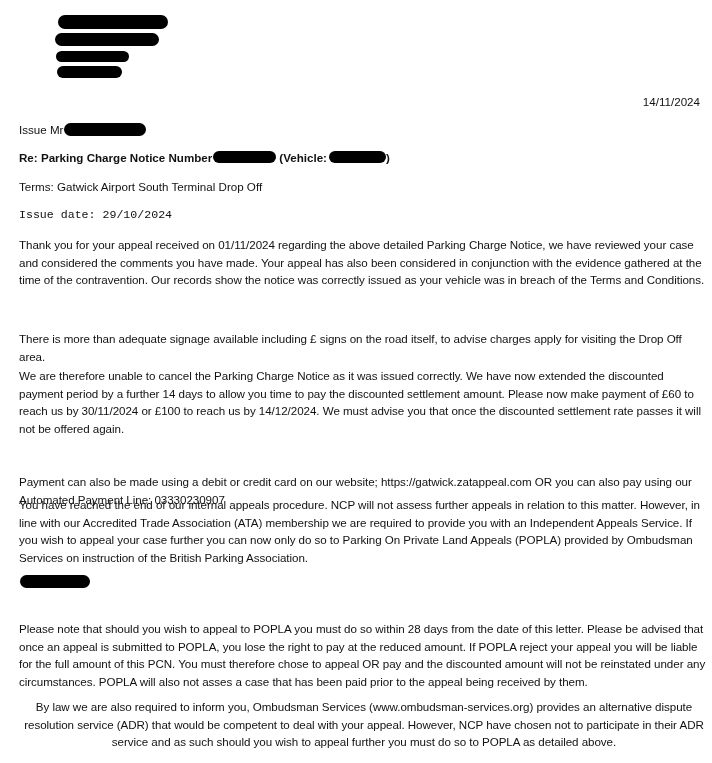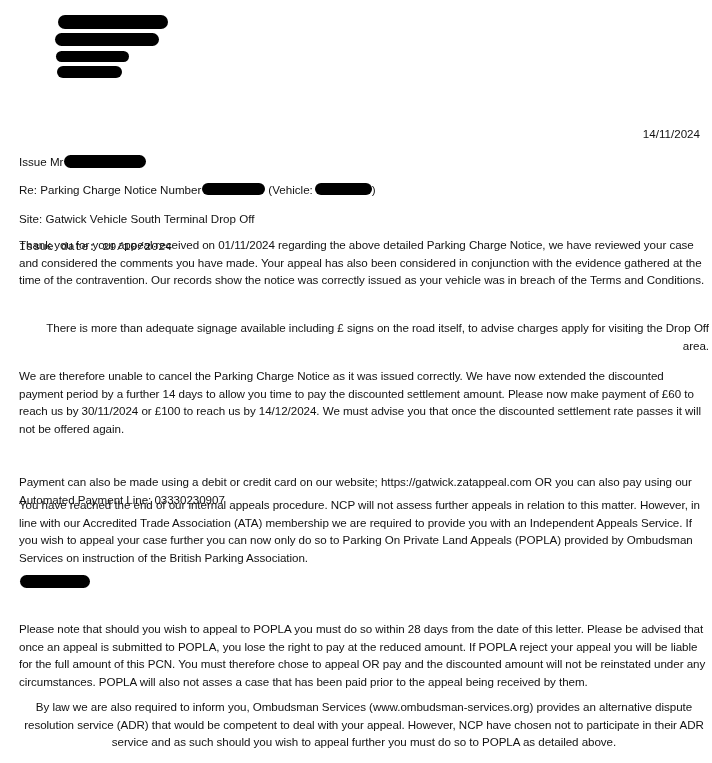--- a/index.html
+++ b/index.html
@@ -4,26 +4,26 @@
 <style>
   html, body { margin: 0; padding: 0; background: #ffffff; }
   body {
     width: 712px; height: 763px; position: relative; overflow: hidden;
     font-family: "Liberation Sans", sans-serif; color: #111111;
     font-size: 11.6px; line-height: 17.5px;
   }
   .redact {
     position: absolute; background: #000; border-radius: 9px;
   }
-  .abs { position: absolute; white-space: nowrap; margin-top: 32px; }
+  .abs { position: absolute; white-space: nowrap; }
   .para {
     position: absolute; left: 19px; width: 690px; margin: 0;
     letter-spacing: -0.05px;
   }
-  .bold { font-weight: normal; }
+  .bold { font-weight: bold; }
   .inline-redact {
     display: inline-block; background: #000; border-radius: 8px;
     vertical-align: middle; margin-top: -3px;
   }
 </style>
 </head>
 <body>
 
 <div>
   <div class="redact" style="left:58px;top:15px;width:110px;height:14px;"></div>
@@ -35,26 +35,26 @@
 <div class="abs" style="right:12px;top:93px;">14/11/2024</div>
 
 <div class="abs" style="left:19px;top:121px;">
   <span>Issue Mr</span><span class="inline-redact" style="width:82px;height:13px;margin-left:1px;"></span>
 </div>
 
 <div class="abs bold" style="left:19px;top:149px;">
   <span>Re: Parking Charge Notice Number</span><span class="inline-redact" style="width:63px;height:12px;margin-left:1px;margin-right:3px;"></span><span>(Vehicle:</span><span class="inline-redact" style="width:57px;height:12px;margin-left:2px;"></span><span>)</span>
 </div>
 
-<div class="abs" style="left:19px;top:178px;">Site: Gatwick Vehicle South Terminal Drop Off</div>
+<div class="abs" style="left:19px;top:178px;">Terms: Gatwick Airport South Terminal Drop Off</div>
 
 <div class="abs" style="left:19px;top:206px;font-family:Liberation Mono, monospace;">Issue date: 29/10/2024</div>
 
 <p class="para" style="top:236px;">Thank you for your appeal received on 01/11/2024 regarding the above detailed Parking Charge Notice, we have reviewed your case and considered the comments you have made. Your appeal has also been considered in conjunction with the evidence gathered at the time of the contravention. Our records show the notice was correctly issued as your vehicle was in breach of the Terms and Conditions.</p>
-<p class="para" style="top:319px;text-align:right;">There is more than adequate signage available including £ signs on the road itself, to advise charges apply for visiting the Drop Off area.</p>
+<p class="para" style="top:330px;">There is more than adequate signage available including £ signs on the road itself, to advise charges apply for visiting the Drop Off area.</p>
 <p class="para" style="top:367px;">We are therefore unable to cancel the Parking Charge Notice as it was issued correctly. We have now extended the discounted payment period by a further 14 days to allow you time to pay the discounted settlement amount. Please now make payment of £60 to reach us by 30/11/2024 or £100 to reach us by 14/12/2024. We must advise you that once the discounted settlement rate passes it will not be offered again.</p>
 <p class="para" style="top:473px;">Payment can also be made using a debit or credit card on our website; https://gatwick.zatappeal.com OR you can also pay using our Automated Payment Line: 03330230907</p>
 <p class="para" style="top:496px;">You have reached the end of our internal appeals procedure. NCP will not assess further appeals in relation to this matter. However, in line with our Accredited Trade Association (ATA) membership we are required to provide you with an Independent Appeals Service. If you wish to appeal your case further you can now only do so to Parking On Private Land Appeals (POPLA) provided by Ombudsman Services on instruction of the British Parking Association.</p>
 
 <div class="para" style="top:573px;">
   <span class="inline-redact" style="width:70px;height:13px;margin-left:1px;"></span>
 </div>
 
 <p class="para" style="top:620px;">Please note that should you wish to appeal to POPLA you must do so within 28 days from the date of this letter. Please be advised that once an appeal is submitted to POPLA, you lose the right to pay at the reduced amount. If POPLA reject your appeal you will be liable for the full amount of this PCN. You must therefore chose to appeal OR pay and the discounted amount will not be reinstated under any circumstances. POPLA will also not asses a case that has been paid prior to the appeal being received by them.</p>
 <p class="para" style="top:698px;text-align:center;">By law we are also required to inform you, Ombudsman Services (www.ombudsman-services.org) provides an alternative dispute resolution service (ADR) that would be competent to deal with your appeal. However, NCP have chosen not to participate in their ADR service and as such should you wish to appeal further you must do so to POPLA as detailed above.</p>

